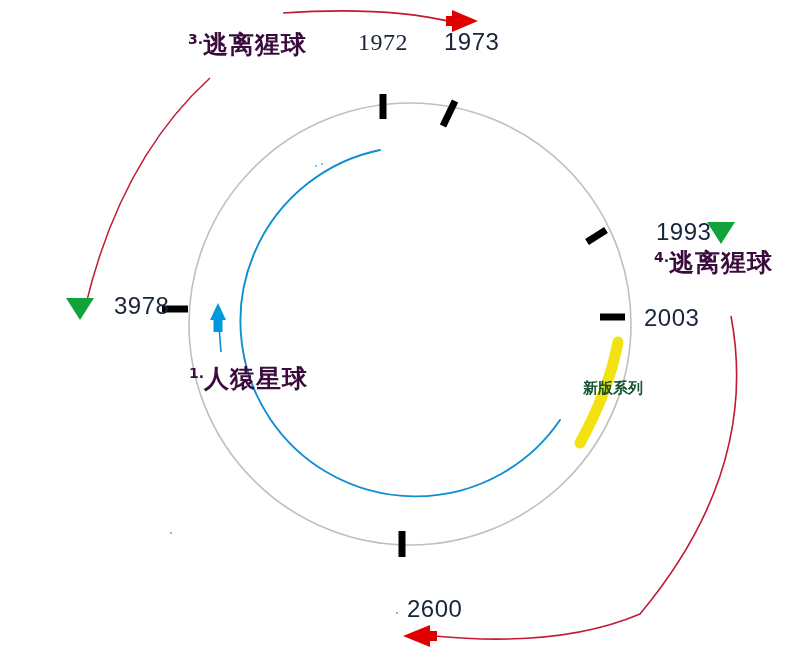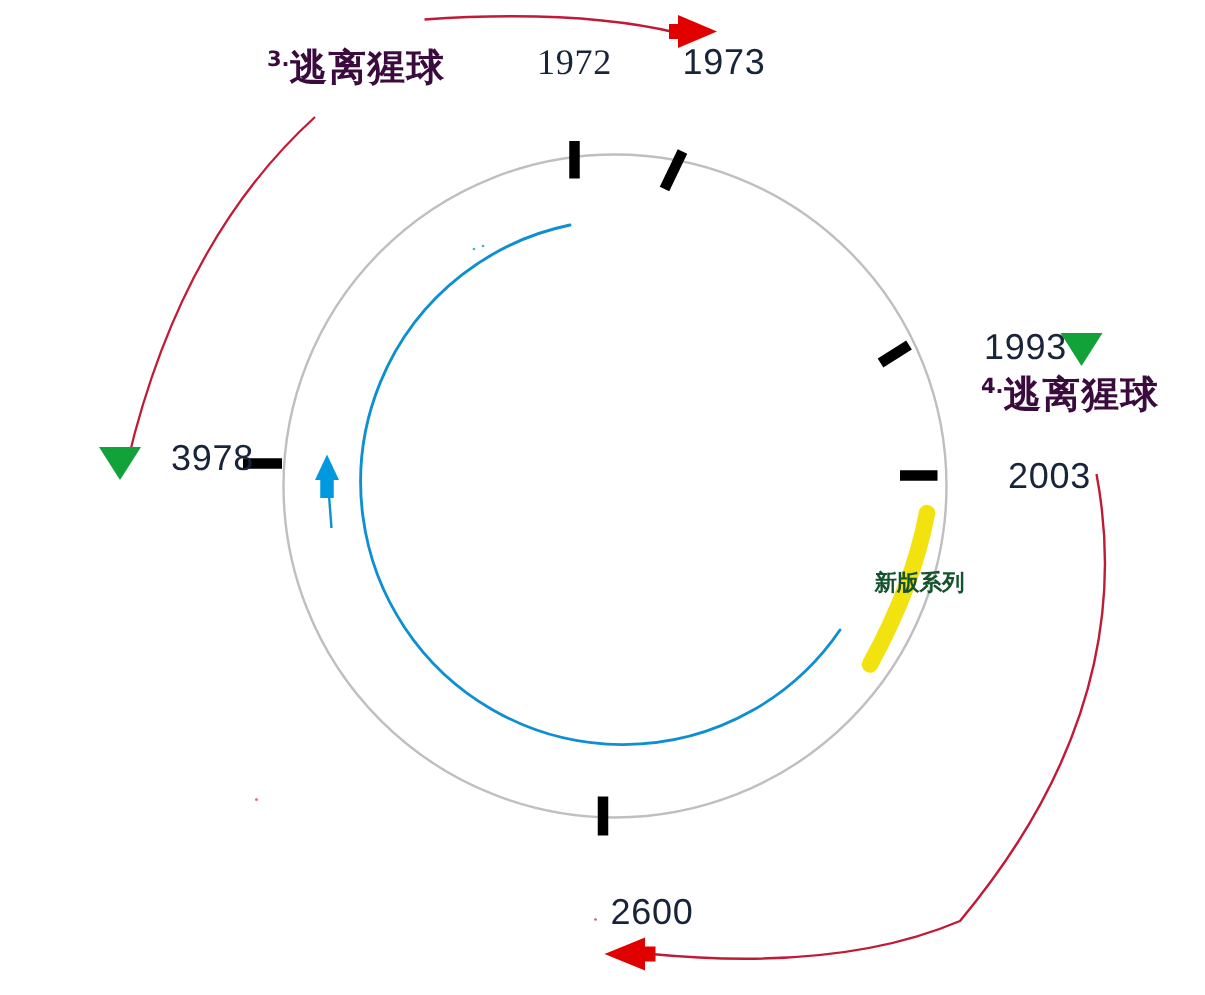--- a/index.html
+++ b/index.html
@@ -122,29 +122,32 @@
       <circle cx="322" cy="164" r="0.9" fill="#0d8fd1" opacity="0.75"></circle>
       <circle cx="397" cy="613" r="0.9" fill="#c21a36" opacity="0.7"></circle>
       <circle cx="171" cy="533" r="1.0" fill="#c21a36" opacity="0.6"></circle>
     </g>
   </svg>
 
   <div class="marker-tri" style="left:66px; top:298px;"></div>
   <div class="marker-tri" style="left:707px; top:222px;"></div>
 
   <div class="lbl year" style="left:358px; top:30px;font-family:Liberation Serif, serif;">1972</div>
-  <div class="lbl year" style="left:455px; top:30px;">1973</div>
+  <div class="lbl year" style="left:444px; top:30px;">1973</div>
   <div class="lbl year" style="left:656px; top:220px;">1993</div>
-  <div class="lbl year" style="left:672px; top:306px;">2003</div>
+  <div class="lbl year" style="left:644px; top:306px;">2003</div>
   <div class="lbl year" style="left:374px; top:597px;margin-left:33px;">2600</div>
   <div class="lbl year" style="left:114px; top:294px;text-align:right;">3978</div>
 
+  <div class="lbl film" style="left:189px; top:366px;">
+    <span class="num">1.</span><span>人猿星球</span>
+  </div>
 
 
-  <div class="lbl film" style="left:178px; top:32px;">
+  <div class="lbl film" style="left:188px; top:32px;">
     <span class="num">3.</span><span>逃离猩球</span>
   </div>
 
   <div class="lbl film" style="left:654px; top:250px;">
     <span class="num">4.</span><span>逃离猩球</span>
   </div>
 
 
   <div class="lbl note-red" style="left:583px; top:381px;">新版系列</div>
 

